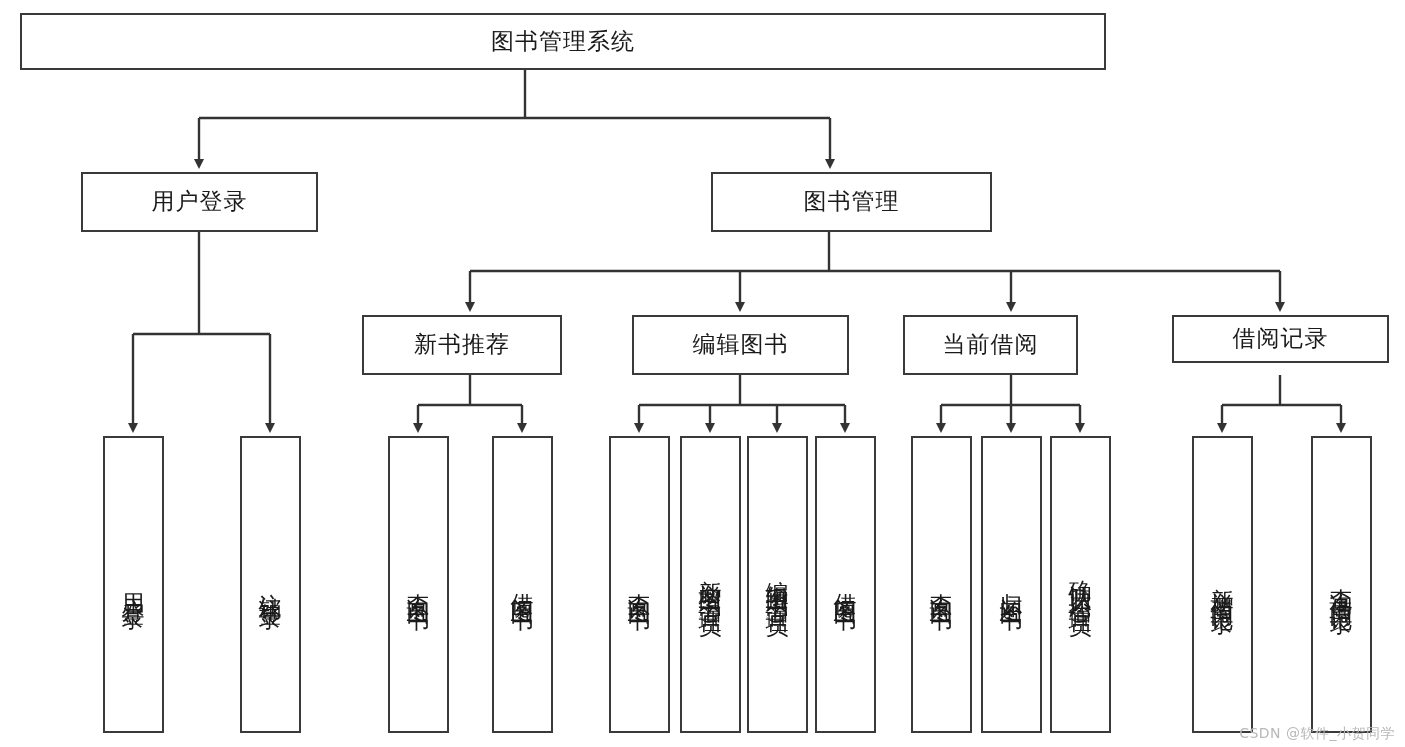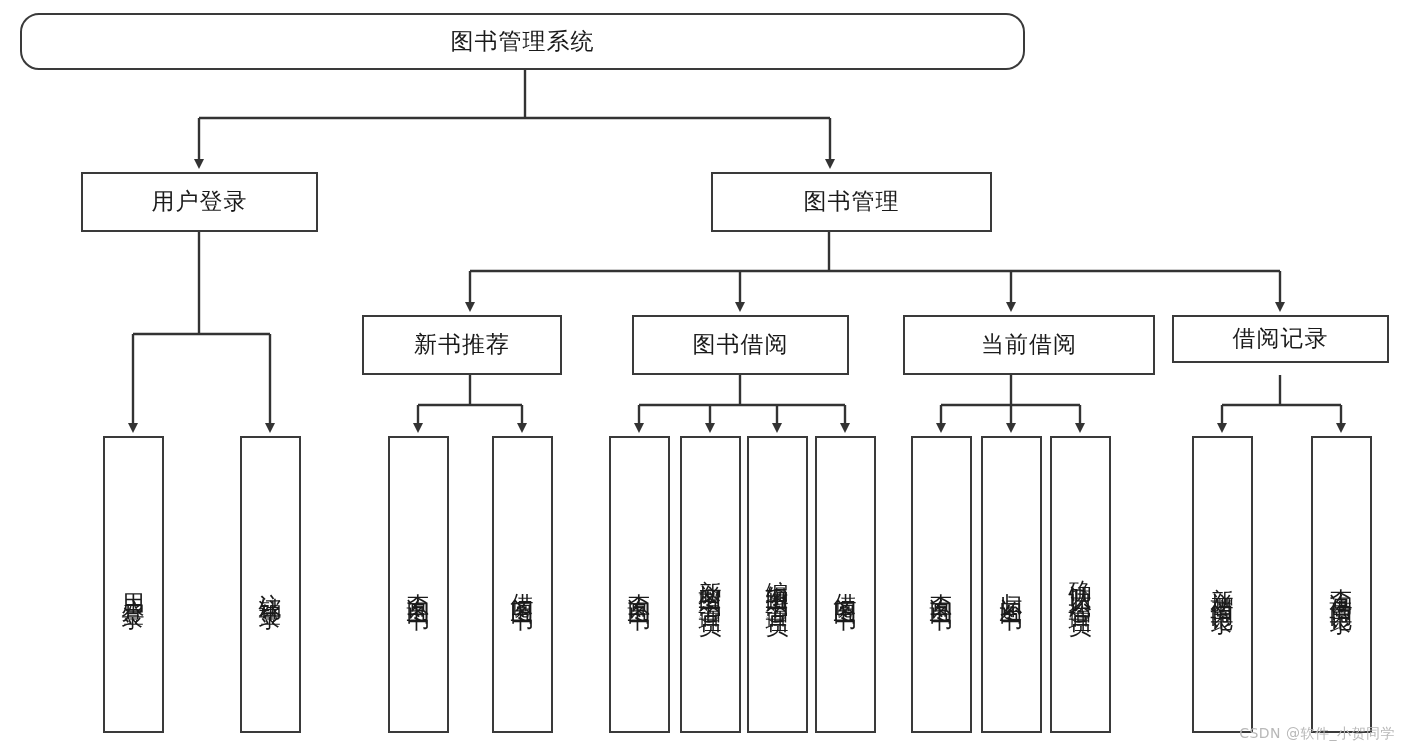--- a/index.html
+++ b/index.html
@@ -120,38 +120,38 @@
       <path d="M1011,405 L1011,424" marker-end="url(#arrow)"></path>
       <path d="M1080,405 L1080,424" marker-end="url(#arrow)"></path>
 
       <path d="M1280,375 L1280,405"></path>
       <path d="M1222,405 L1341,405"></path>
       <path d="M1222,405 L1222,424" marker-end="url(#arrow)"></path>
       <path d="M1341,405 L1341,424" marker-end="url(#arrow)"></path>
     </g>
   </svg>
 
-  <div class="node h" style="left:20px; top:13px; width:1005px; height:57px;border-radius:19px;">
+  <div class="node h" style="left:20px; top:13px; width:1086px; height:57px;">
     <span>图书管理系统</span>
   </div>
 
   <div class="node h" style="left:81px; top:172px; width:237px; height:60px;">
     <span>用户登录</span>
   </div>
   <div class="node h" style="left:711px; top:172px; width:281px; height:60px;">
     <span>图书管理</span>
   </div>
 
   <div class="node h" style="left:362px; top:315px; width:200px; height:60px;">
     <span>新书推荐</span>
   </div>
   <div class="node h" style="left:632px; top:315px; width:217px; height:60px;">
-    <span>图书借阅</span>
-  </div>
-  <div class="node h" style="left:903px; top:315px; width:252px; height:60px;">
+    <span>编辑图书</span>
+  </div>
+  <div class="node h" style="left:903px; top:315px; width:175px; height:60px;">
     <span>当前借阅</span>
   </div>
   <div class="node h" style="left:1172px; top:315px; width:217px; height:48px;">
     <span>借阅记录</span>
   </div>
 
   <div class="node v" style="left:103px; top:436px; width:61px; height:297px;">
     <span class="vtext">用户登录</span>
   </div>
   <div class="node v" style="left:240px; top:436px; width:61px; height:297px;">

